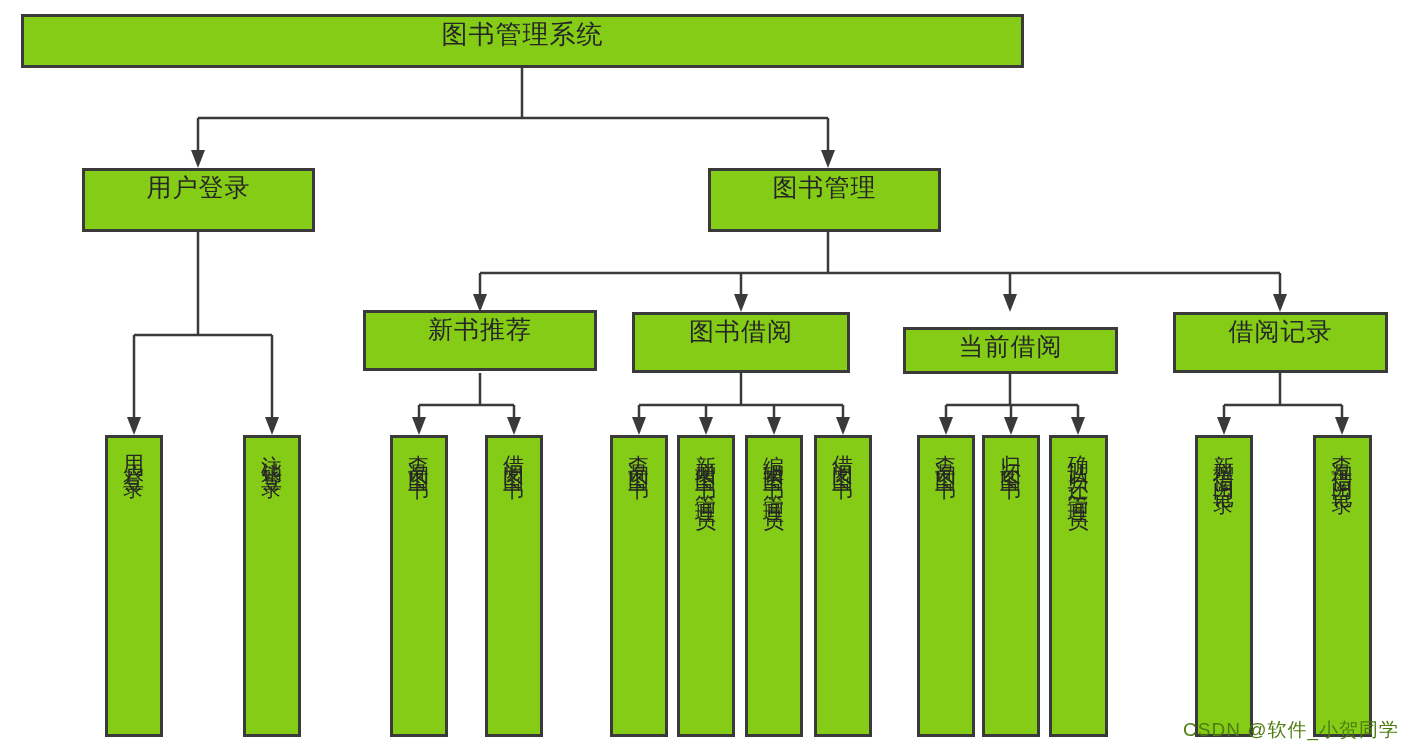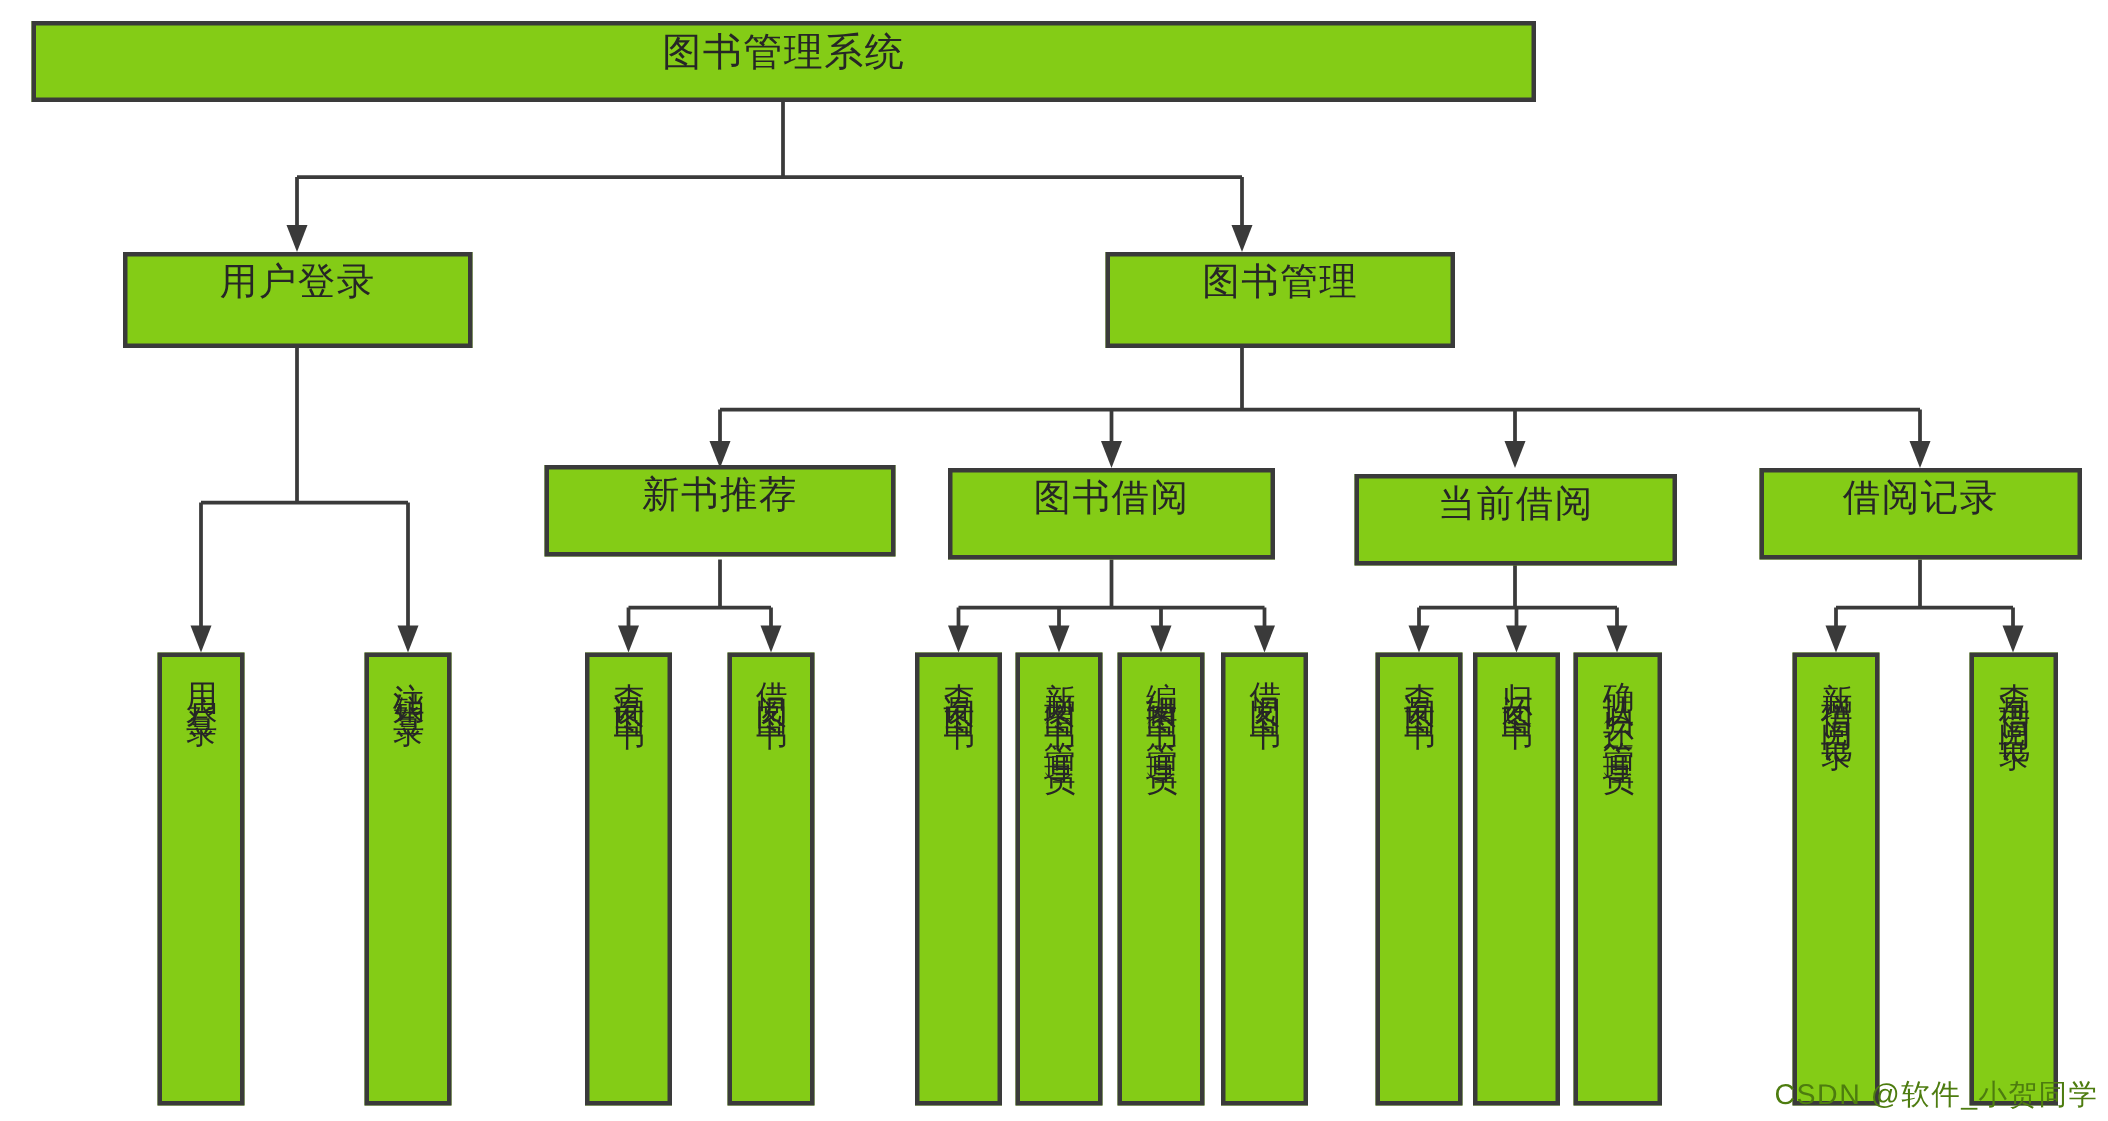--- a/index.html
+++ b/index.html
@@ -126,31 +126,31 @@
     </g>
   </svg>
 
   <div class="node h-node root-node" style="left:21px; top:14px; width:1003px; height:54px;">
     <span>图书管理系统</span>
   </div>
 
   <div class="node h-node" style="left:82px; top:168px; width:233px; height:64px;">
     <span>用户登录</span>
   </div>
-  <div class="node h-node" style="left:737px; top:168px; width:233px; height:64px;">
+  <div class="node h-node" style="left:708px; top:168px; width:233px; height:64px;">
     <span>图书管理</span>
   </div>
 
   <div class="node h-node" style="left:363px; top:310px; width:234px; height:61px;">
     <span>新书推荐</span>
   </div>
   <div class="node h-node" style="left:632px; top:312px; width:218px; height:61px;">
     <span>图书借阅</span>
   </div>
-  <div class="node h-node" style="left:903px; top:316px; width:215px; height:61px;">
+  <div class="node h-node" style="left:903px; top:327px; width:215px; height:47px;">
     <span>当前借阅</span>
   </div>
   <div class="node h-node" style="left:1173px; top:312px; width:215px; height:61px;">
     <span>借阅记录</span>
   </div>
 
   <div class="node v-node" style="left:105px; top:435px; width:58px; height:302px;">
     <span class="vtext">用户登录</span>
   </div>
   <div class="node v-node" style="left:243px; top:435px; width:58px; height:302px;">

